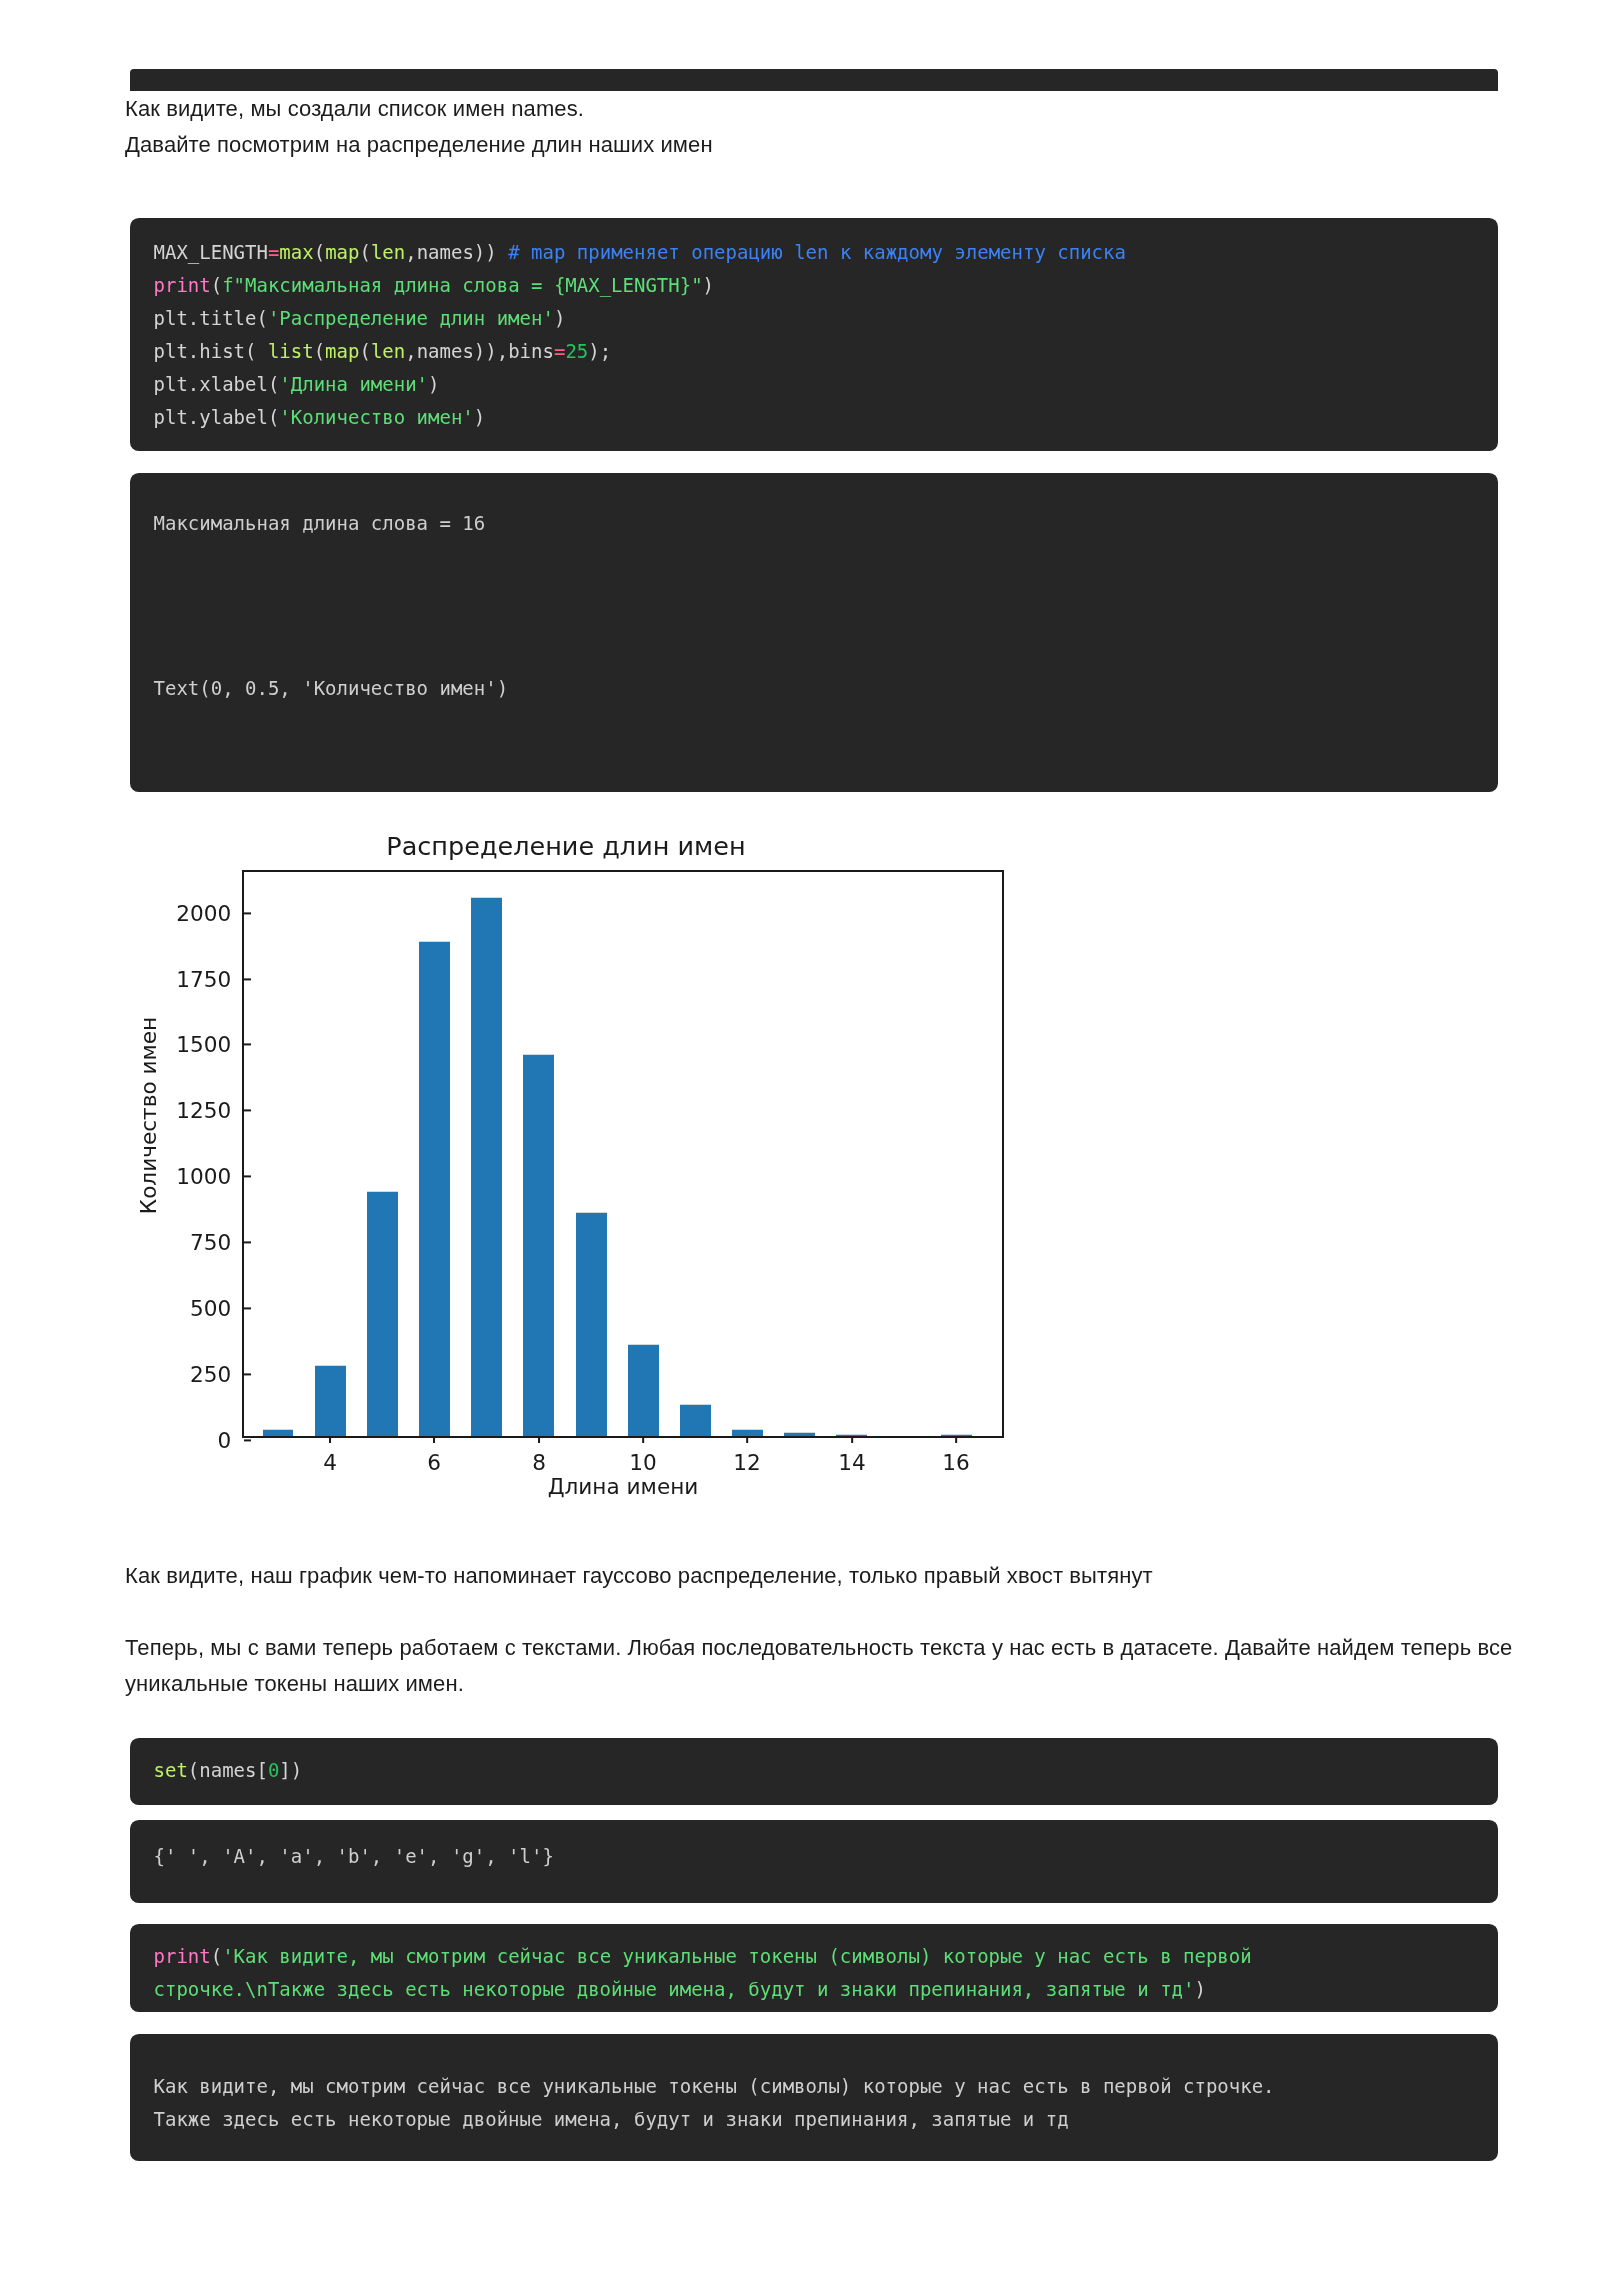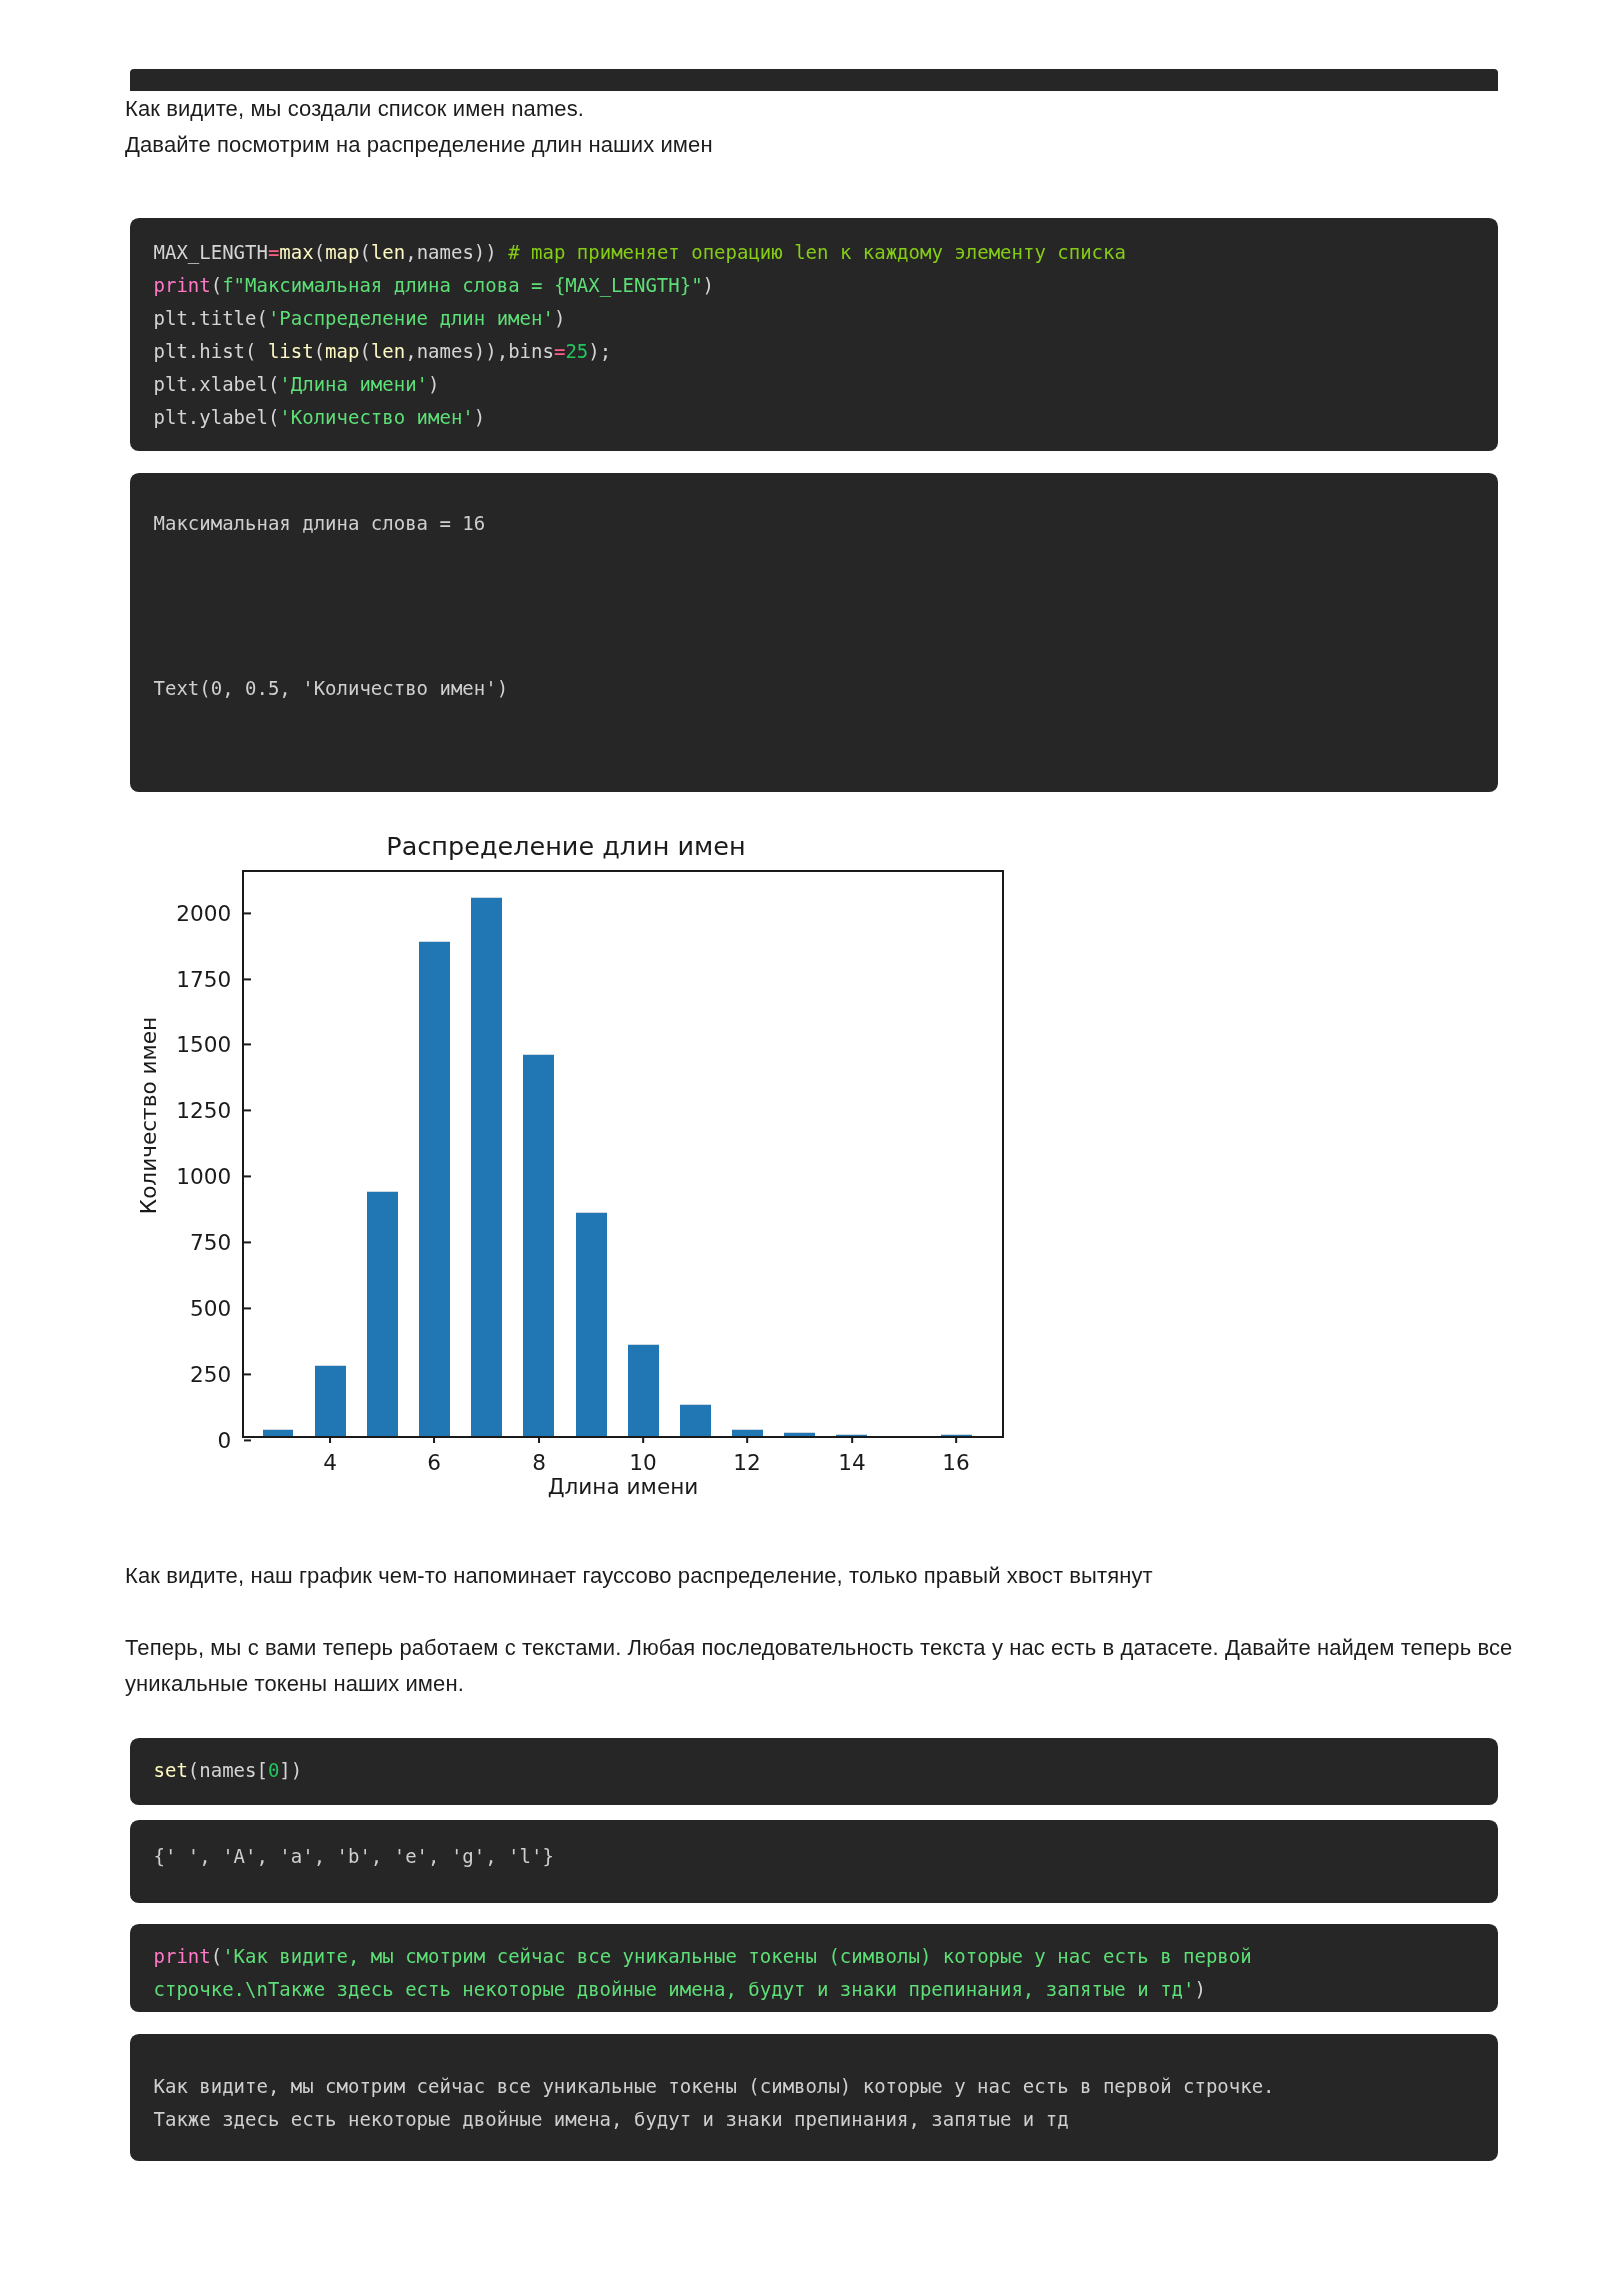--- a/index.html
+++ b/index.html
@@ -41,24 +41,24 @@
     line-height:33px;
     color:#d4d4d4;
     white-space:pre;
     overflow:hidden;
   }
   .block.out{ color:#cfcfcf; }
 
   
   .t-plain { color:#d4d4d4; }
   .t-kw    { color:#ff79c6; }
-  .t-fn    { color:#fef9c3;margin-top:15px; }
+  .t-fn    { color:#bef264;margin-top:15px; }
   .t-str   { color:#5ddf77; }
   .t-num   { color:#22c55e; }
-  .t-com   { color:#84cc16; }
+  .t-com   { color:#3b82f6; }
   .t-op    { color:#ff5f87; }
 
   
   .figure{
     position:absolute; left:125px; top:821px;
     width:941px; height:608px;
     background:#ffffff;
   }
   .fig-title{
     position:absolute; left:0; top:9.8px; width:882px;

